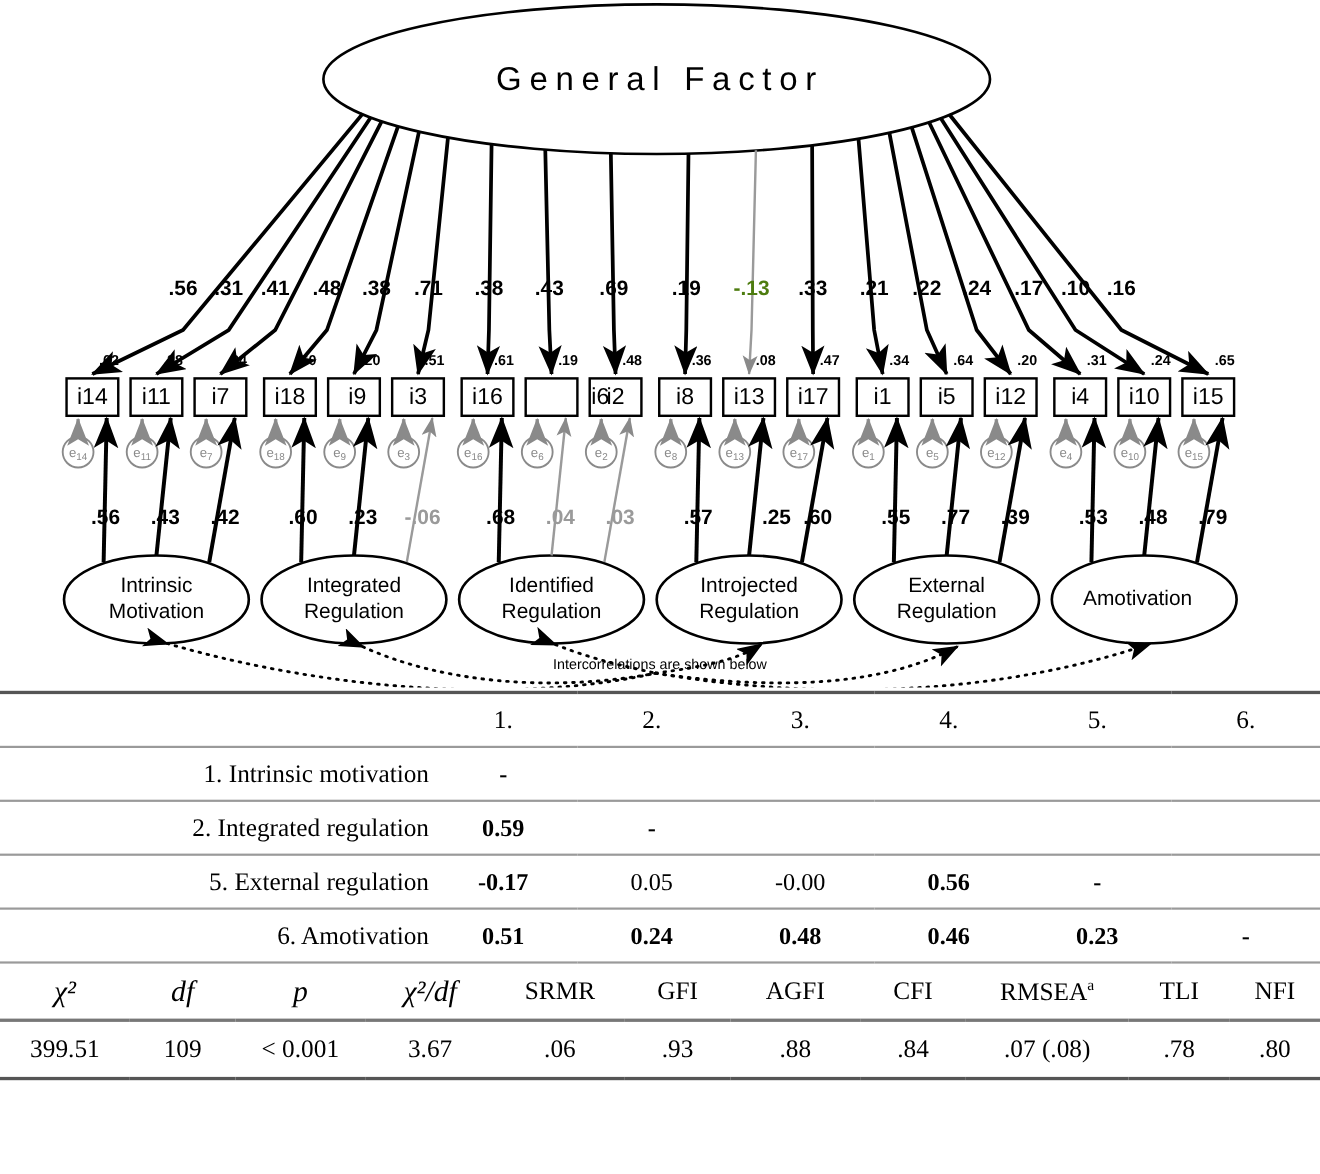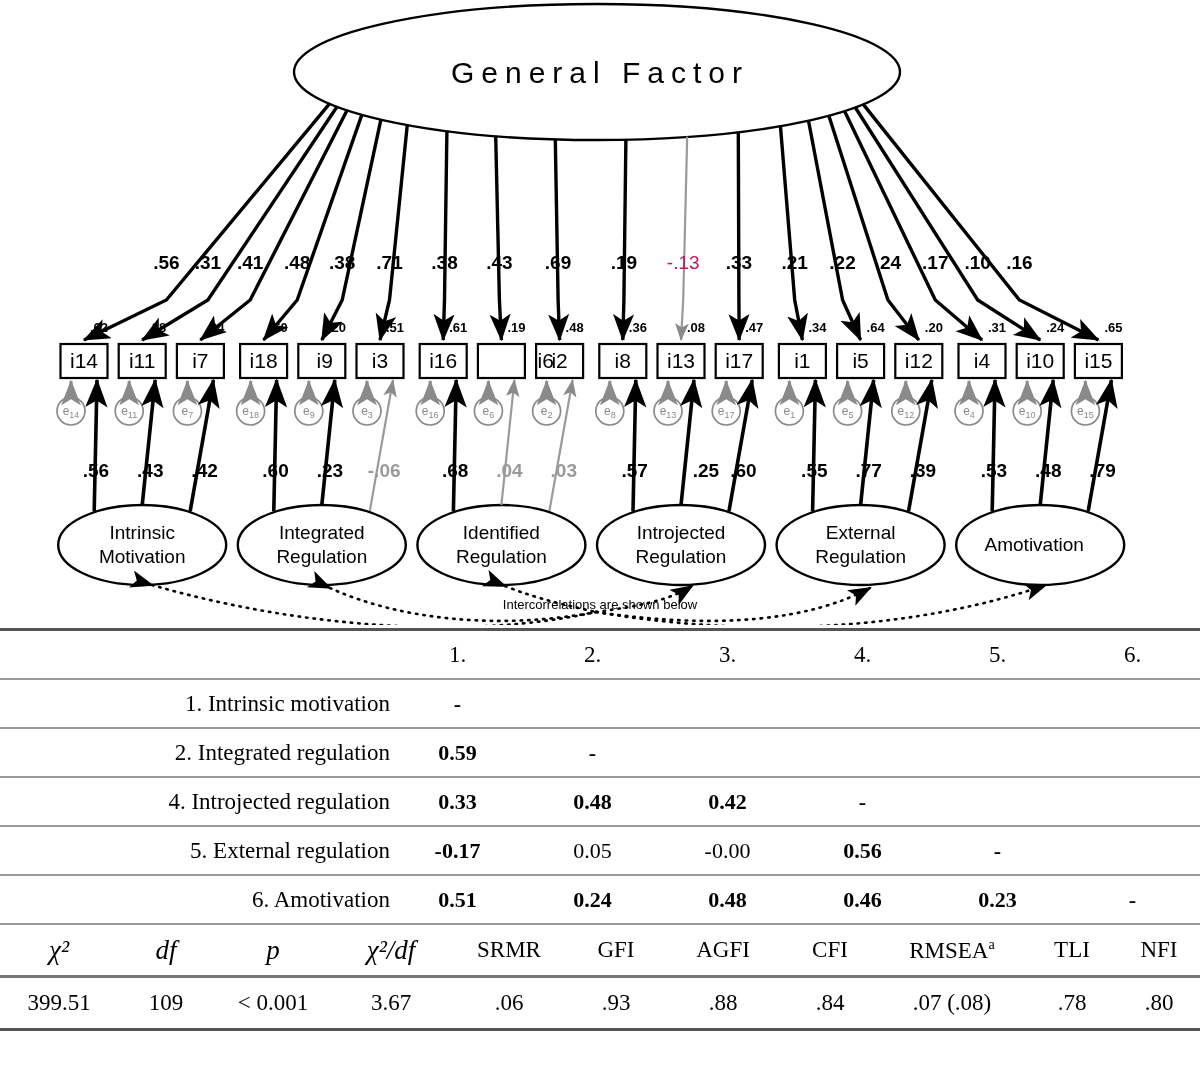--- a/index.html
+++ b/index.html
@@ -11,21 +11,21 @@
   #diagram{position:absolute;left:0;top:0;width:1200px;height:625px;}
   #diagram svg{position:absolute;left:0;top:0;}
 
   .lbl{position:absolute;white-space:nowrap;}
 
   .gf-text{font-family:"Liberation Sans",sans-serif;font-size:30px;letter-spacing:7px;}
   .factor-text{font-family:"Liberation Sans",sans-serif;font-size:19px;}
   .box-text{font-family:"Liberation Sans",sans-serif;font-size:21px;}
   .err-text{font-family:"Liberation Sans",sans-serif;font-size:12px;fill:#8a8a8a;}
   .load-top{font-family:"Liberation Sans",sans-serif;font-size:19px;font-weight:bold;}
-  .load-top.ns{color:#be185d;font-weight:normal;}
+  .load-top.ns{color:#4d7c0f;font-weight:bold;}
   .resid{font-family:"Liberation Sans",sans-serif;font-size:13px;font-weight:bold;}
   .load-bot{font-family:"Liberation Sans",sans-serif;font-size:19px;font-weight:bold;}
   .load-bot.ns{color:#9a9a9a;}
   .intercorr{font-family:"Liberation Sans",sans-serif;font-size:13px;}
 
   
   #tables{position:absolute;left:0;top:628px;width:1200px;}
   table{border-collapse:collapse;width:1200px;font-family:"Liberation Serif",serif;}
   .corr td,.corr th{padding:0;height:47px;vertical-align:middle;font-size:22px;font-weight:normal;}
   .corr{border-top:3px solid #555;border-bottom:none;}
@@ -333,29 +333,20 @@
           <tr>
             <td class="rowlab">2. Integrated regulation</td>
             <td class="val">0.59</td>
             <td class="dash">-</td>
             <td class="val"></td>
             <td class="val"></td>
             <td class="val"></td>
             <td class="val"></td>
           </tr>
           <tr>
-            <td class="rowlab">4. Introjected regulation</td>
-            <td class="val">0.33</td>
-            <td class="val">0.48</td>
-            <td class="val">0.42</td>
-            <td class="dash">-</td>
-            <td class="val"></td>
-            <td class="val"></td>
-          </tr>
-          <tr>
             <td class="rowlab">5. External regulation</td>
             <td class="val">-0.17</td>
             <td class="val plain">0.05</td>
             <td class="val plain">-0.00</td>
             <td class="val">0.56</td>
             <td class="dash">-</td>
             <td class="val"></td>
           </tr>
           <tr>
             <td class="rowlab">6. Amotivation</td>

